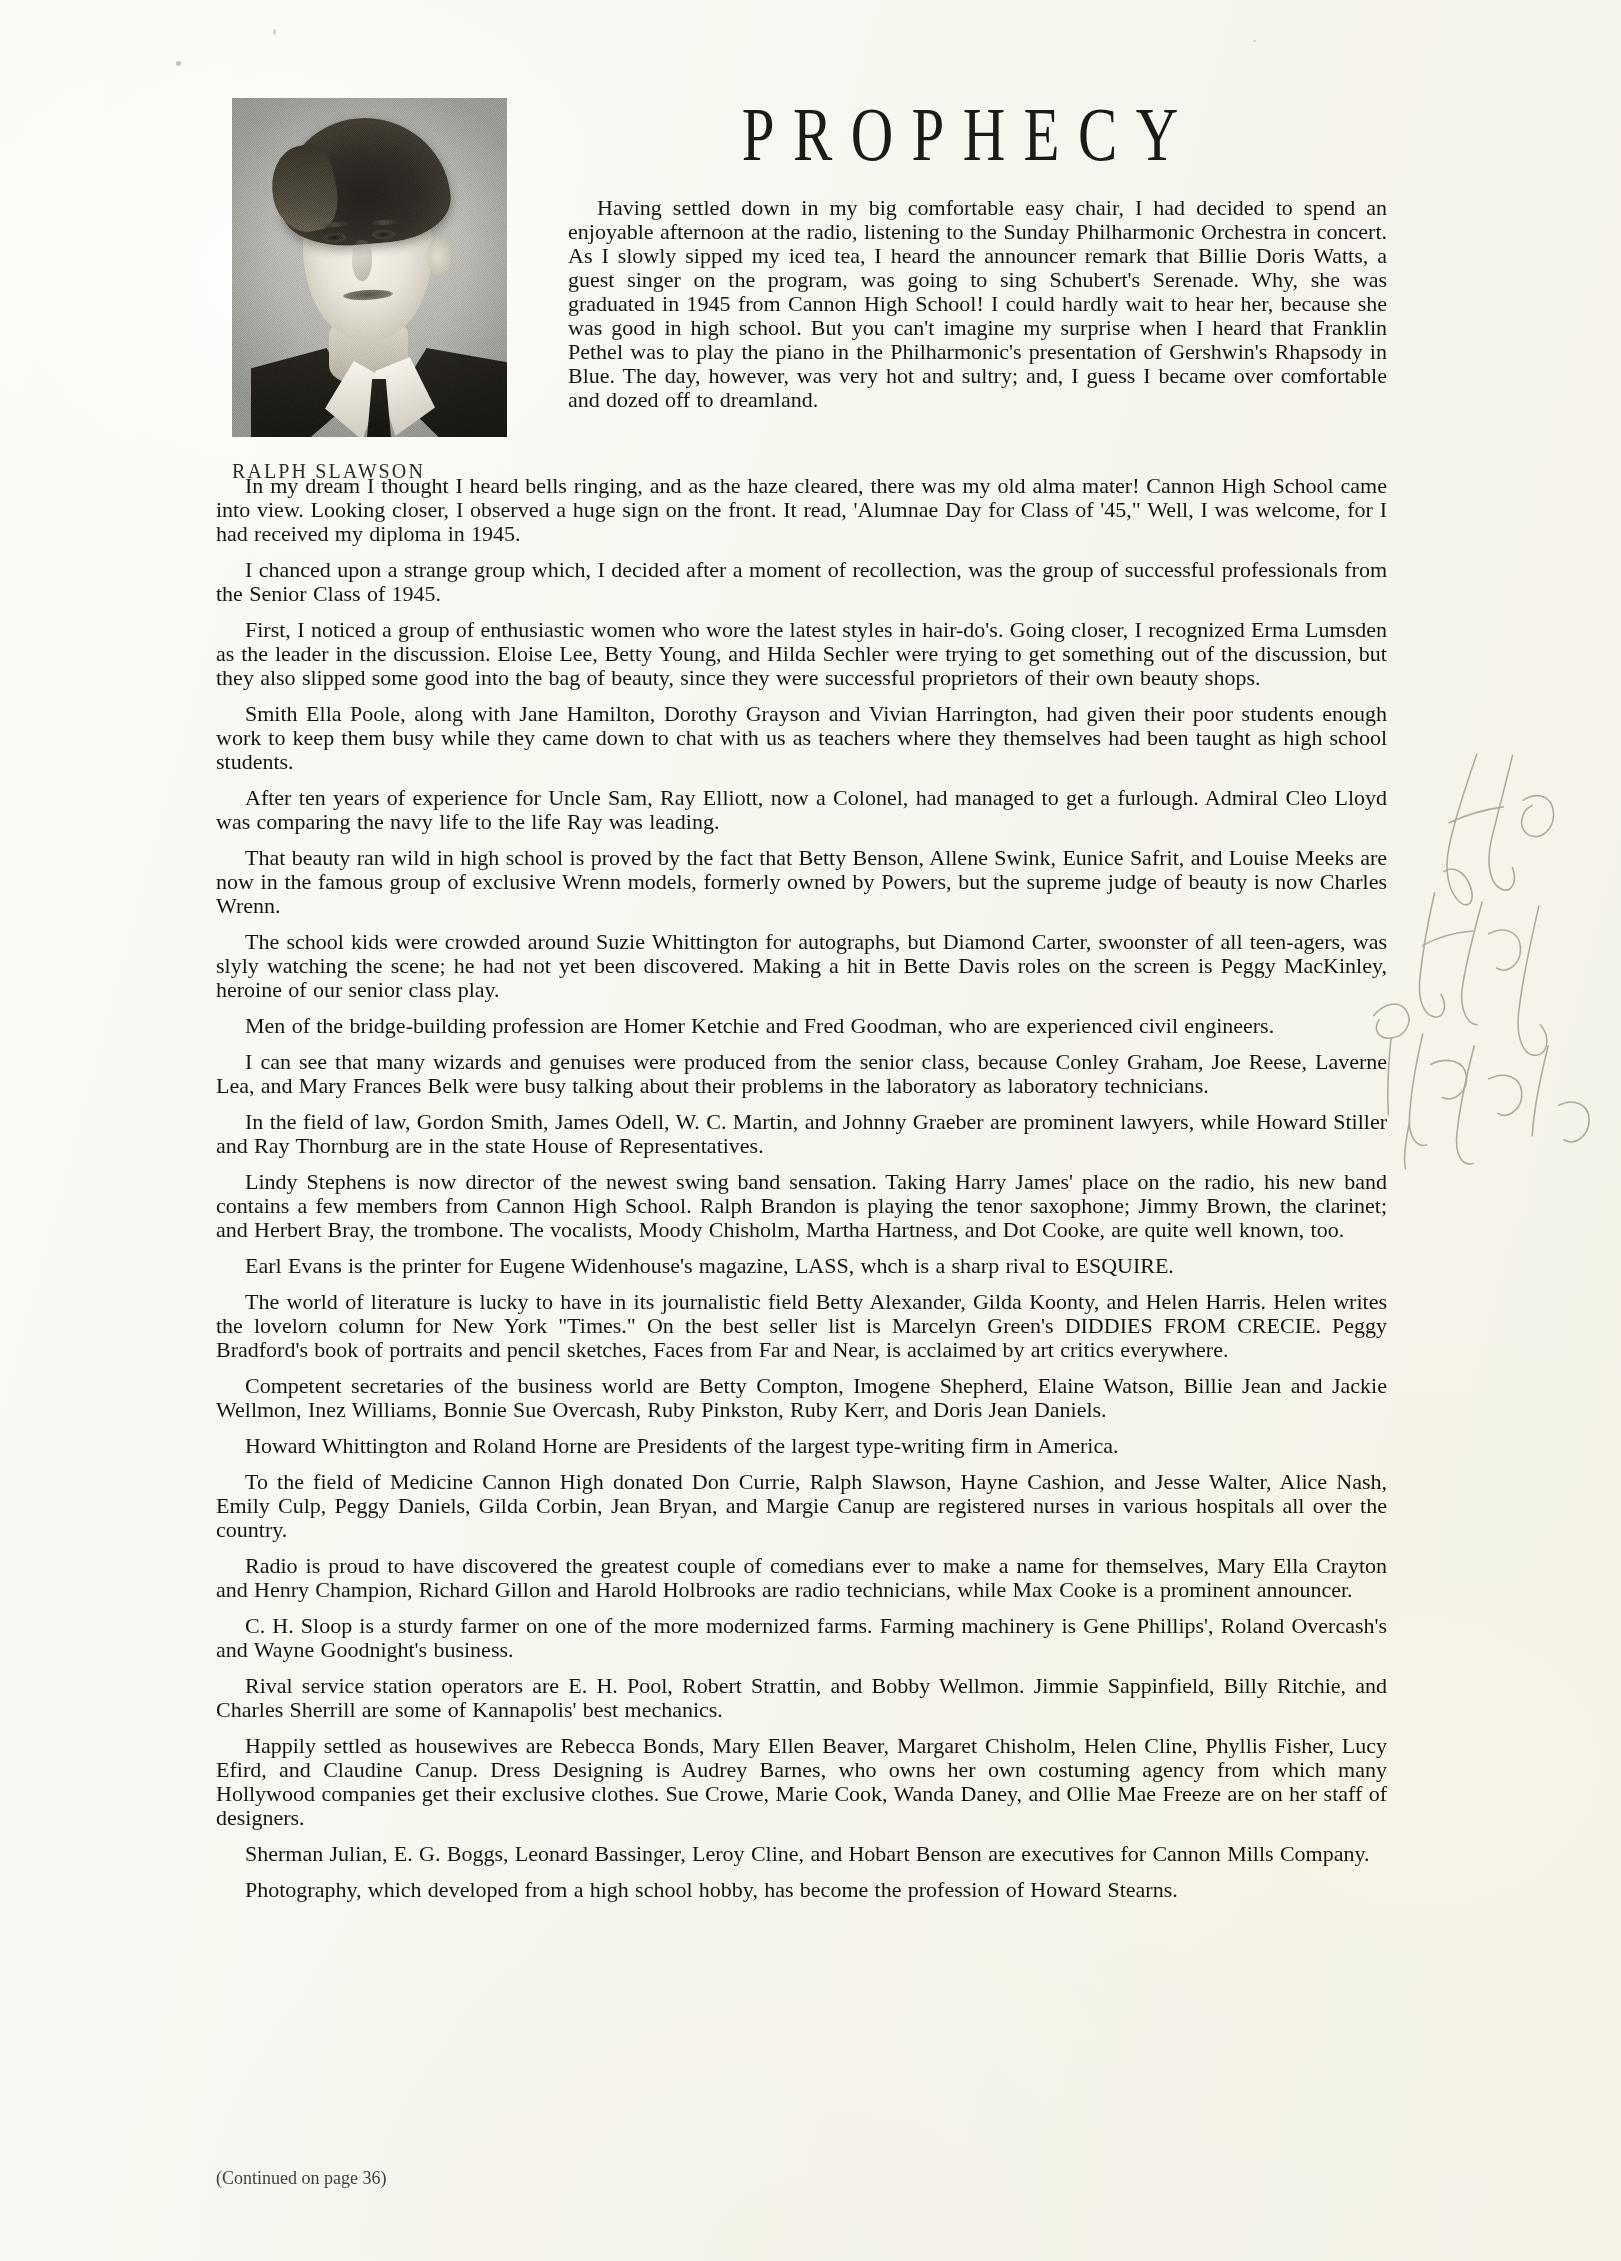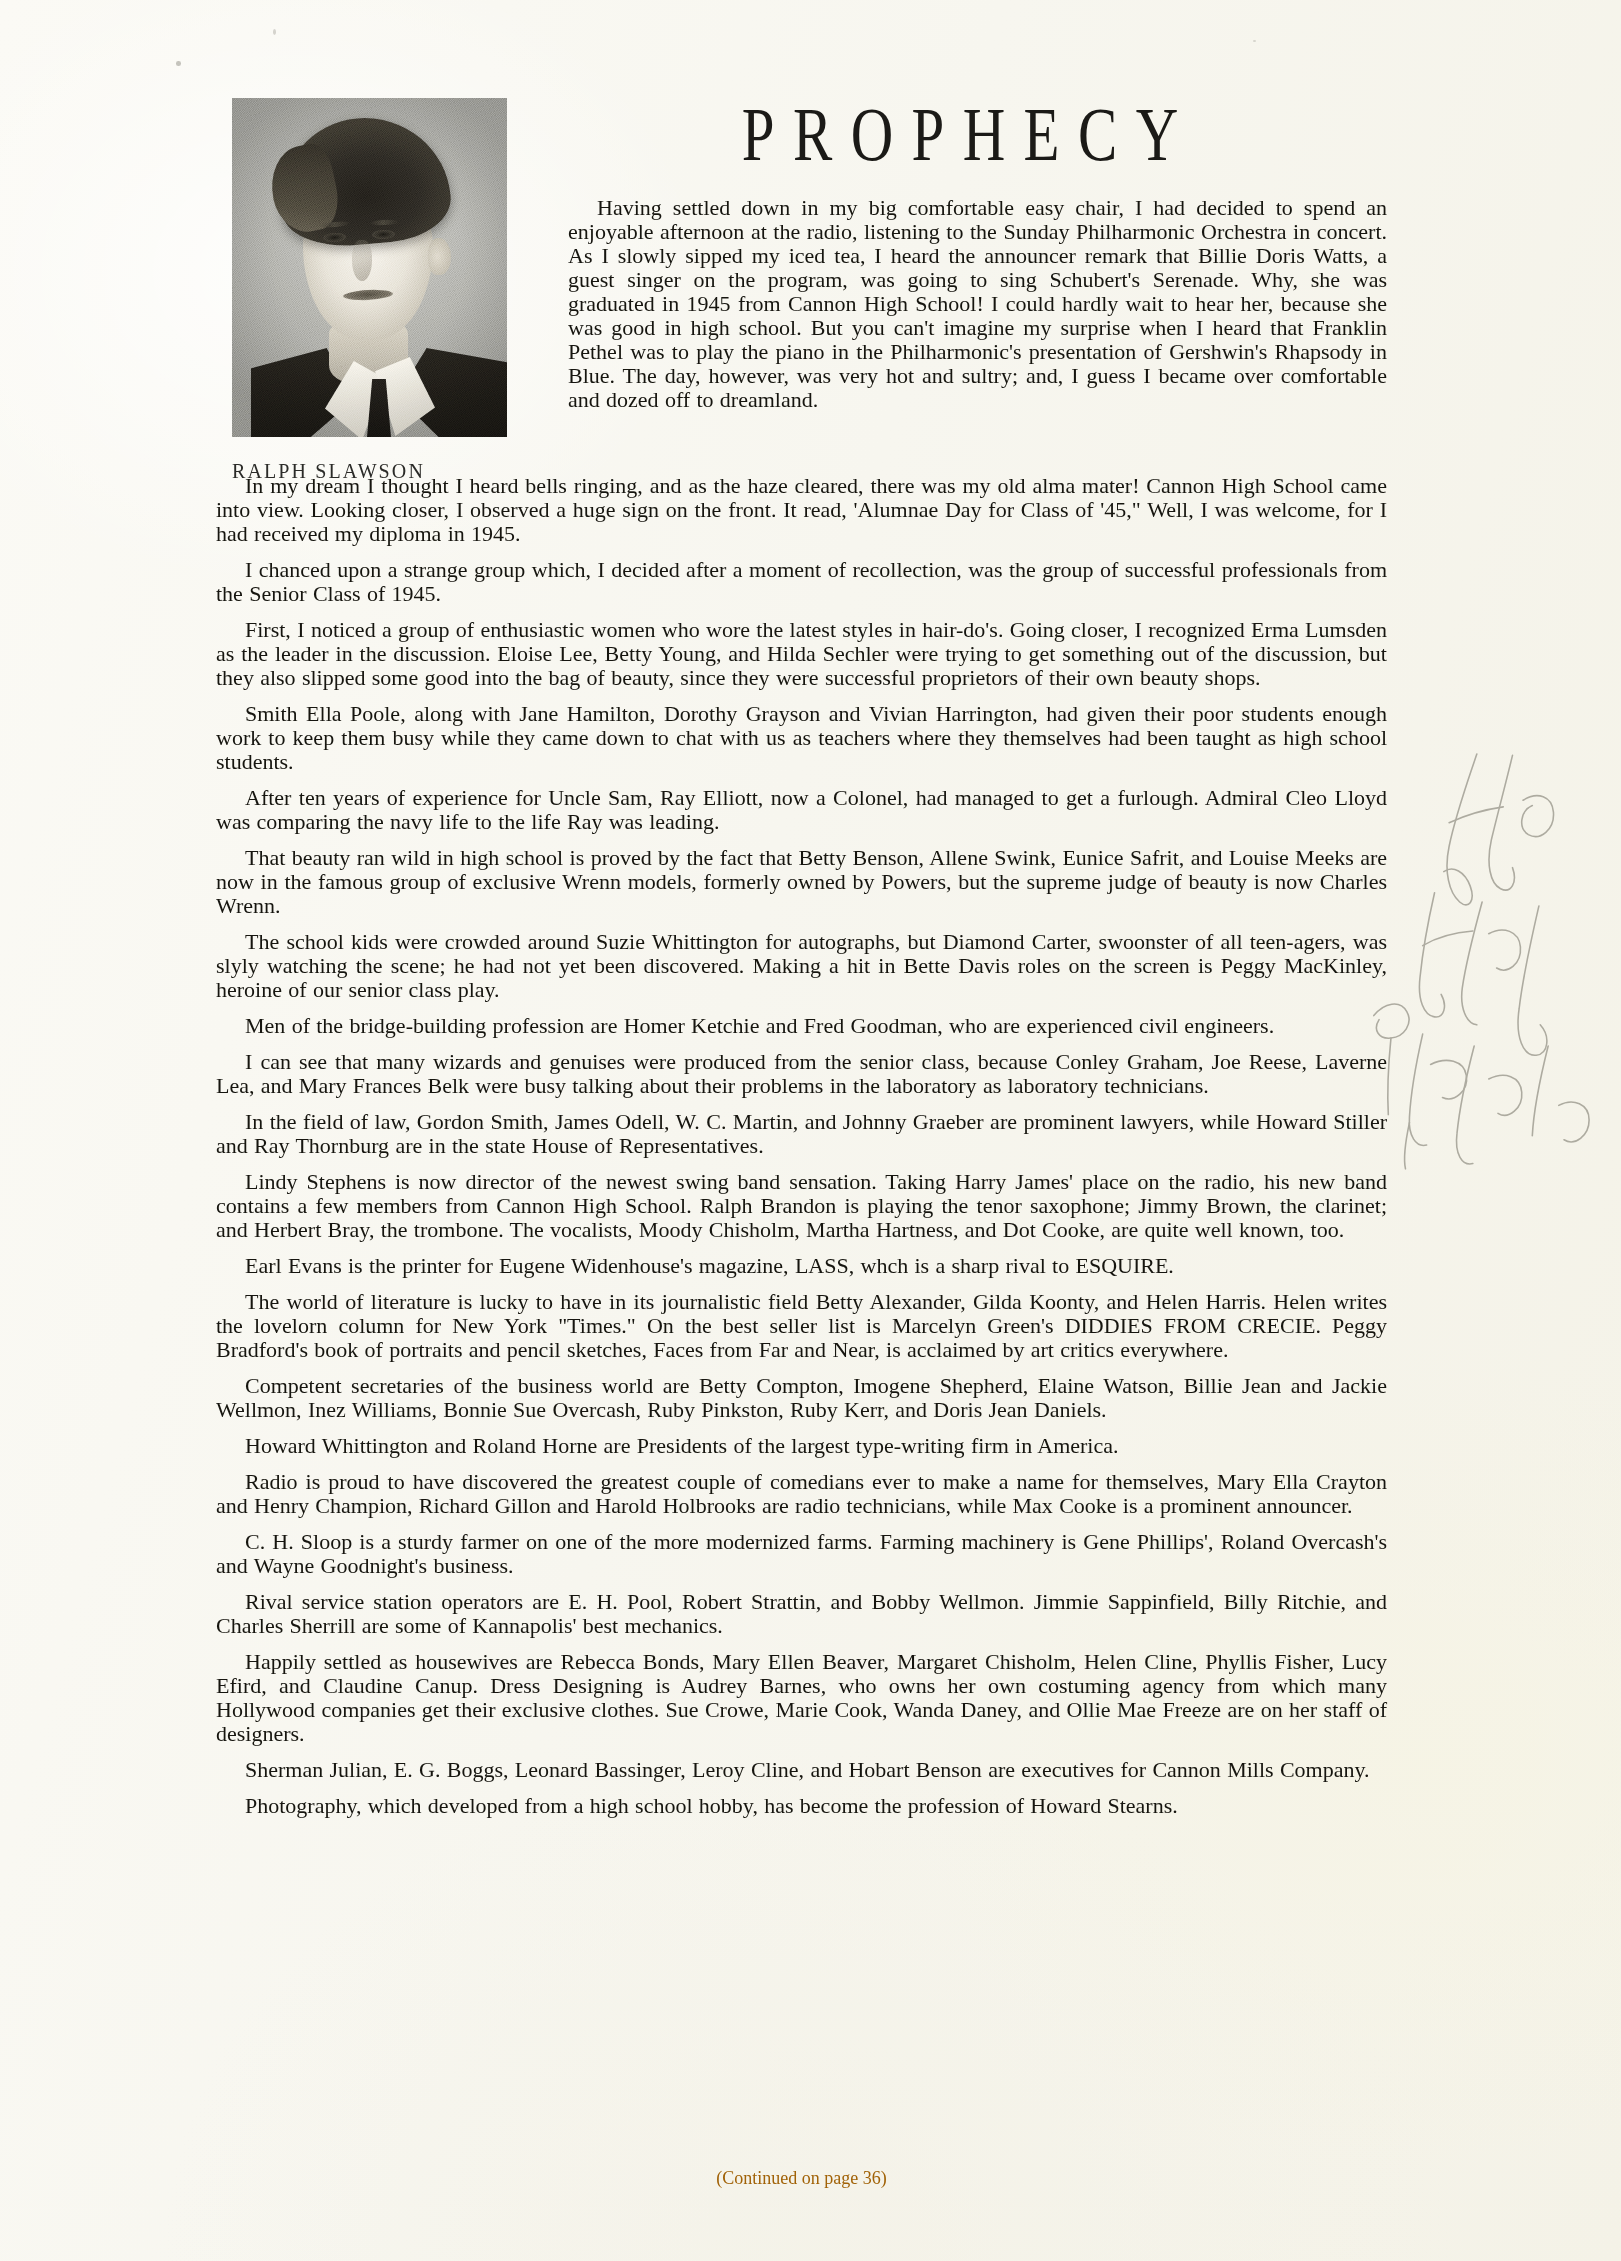--- a/index.html
+++ b/index.html
@@ -201,23 +201,22 @@
     -webkit-font-smoothing: none;
   }
   #intro .para { text-align: justify; line-height: 24px; }
   #body .para + .para { margin-top: 12px; }
 
   #footnote {
     position: absolute;
     left: 216px;
     top: 2168px;
     width: 1171px;
-    text-align: center;
     font-size: 18px;
-    color: #a16207;
+    color: #404040;
     font-family: "Liberation Serif", "DejaVu Serif", serif;
   }
 
   
   #signature {
     position: absolute;
     left: 1350px;
     top: 735px;
     width: 251px;
     height: 437px;
@@ -278,20 +277,21 @@
     <p class="para">That beauty ran wild in high school is proved by the fact that Betty Benson, Allene Swink, Eunice Safrit, and Louise Meeks are now in the famous group of exclusive Wrenn models, formerly owned by Powers, but the supreme judge of beauty is now Charles Wrenn.</p>
     <p class="para">The school kids were crowded around Suzie Whittington for autographs, but Diamond Carter, swoonster of all teen-agers, was slyly watching the scene; he had not yet been discovered. Making a hit in Bette Davis roles on the screen is Peggy MacKinley, heroine of our senior class play.</p>
     <p class="para">Men of the bridge-building profession are Homer Ketchie and Fred Goodman, who are experienced civil engineers.</p>
     <p class="para">I can see that many wizards and genuises were produced from the senior class, because Conley Graham, Joe Reese, Laverne Lea, and Mary Frances Belk were busy talking about their problems in the laboratory as laboratory technicians.</p>
     <p class="para">In the field of law, Gordon Smith, James Odell, W. C. Martin, and Johnny Graeber are prominent lawyers, while Howard Stiller and Ray Thornburg are in the state House of Representatives.</p>
     <p class="para">Lindy Stephens is now director of the newest swing band sensation. Taking Harry James' place on the radio, his new band contains a few members from Cannon High School. Ralph Brandon is playing the tenor saxophone; Jimmy Brown, the clarinet; and Herbert Bray, the trombone. The vocalists, Moody Chisholm, Martha Hartness, and Dot Cooke, are quite well known, too.</p>
     <p class="para">Earl Evans is the printer for Eugene Widenhouse's magazine, LASS, whch is a sharp rival to ESQUIRE.</p>
     <p class="para">The world of literature is lucky to have in its journalistic field Betty Alexander, Gilda Koonty, and Helen Harris. Helen writes the lovelorn column for New York "Times." On the best seller list is Marcelyn Green's DIDDIES FROM CRECIE. Peggy Bradford's book of portraits and pencil sketches, Faces from Far and Near, is acclaimed by art critics everywhere.</p>
     <p class="para">Competent secretaries of the business world are Betty Compton, Imogene Shepherd, Elaine Watson, Billie Jean and Jackie Wellmon, Inez Williams, Bonnie Sue Overcash, Ruby Pinkston, Ruby Kerr, and Doris Jean Daniels.</p>
     <p class="para">Howard Whittington and Roland Horne are Presidents of the largest type-writing firm in America.</p>
+    <p class="para">To the field of Medicine Cannon High donated Don Currie, Ralph Slawson, Hayne Cashion, and Jesse Walter, Alice Nash, Emily Culp, Peggy Daniels, Gilda Corbin, Jean Bryan, and Margie Canup are registered nurses in various hospitals all over the country.</p>
     <p class="para">Radio is proud to have discovered the greatest couple of comedians ever to make a name for themselves, Mary Ella Crayton and Henry Champion, Richard Gillon and Harold Holbrooks are radio technicians, while Max Cooke is a prominent announcer.</p>
     <p class="para">C. H. Sloop is a sturdy farmer on one of the more modernized farms. Farming machinery is Gene Phillips', Roland Overcash's and Wayne Goodnight's business.</p>
     <p class="para">Rival service station operators are E. H. Pool, Robert Strattin, and Bobby Wellmon. Jimmie Sappinfield, Billy Ritchie, and Charles Sherrill are some of Kannapolis' best mechanics.</p>
     <p class="para">Happily settled as housewives are Rebecca Bonds, Mary Ellen Beaver, Margaret Chisholm, Helen Cline, Phyllis Fisher, Lucy Efird, and Claudine Canup. Dress Designing is Audrey Barnes, who owns her own costuming agency from which many Hollywood companies get their exclusive clothes. Sue Crowe, Marie Cook, Wanda Daney, and Ollie Mae Freeze are on her staff of designers.</p>
     <p class="para">Sherman Julian, E. G. Boggs, Leonard Bassinger, Leroy Cline, and Hobart Benson are executives for Cannon Mills Company.</p>
     <p class="para">Photography, which developed from a high school hobby, has become the profession of Howard Stearns.</p>
   </div>
 
   <div id="footnote">(Continued on page 36)</div>
 

